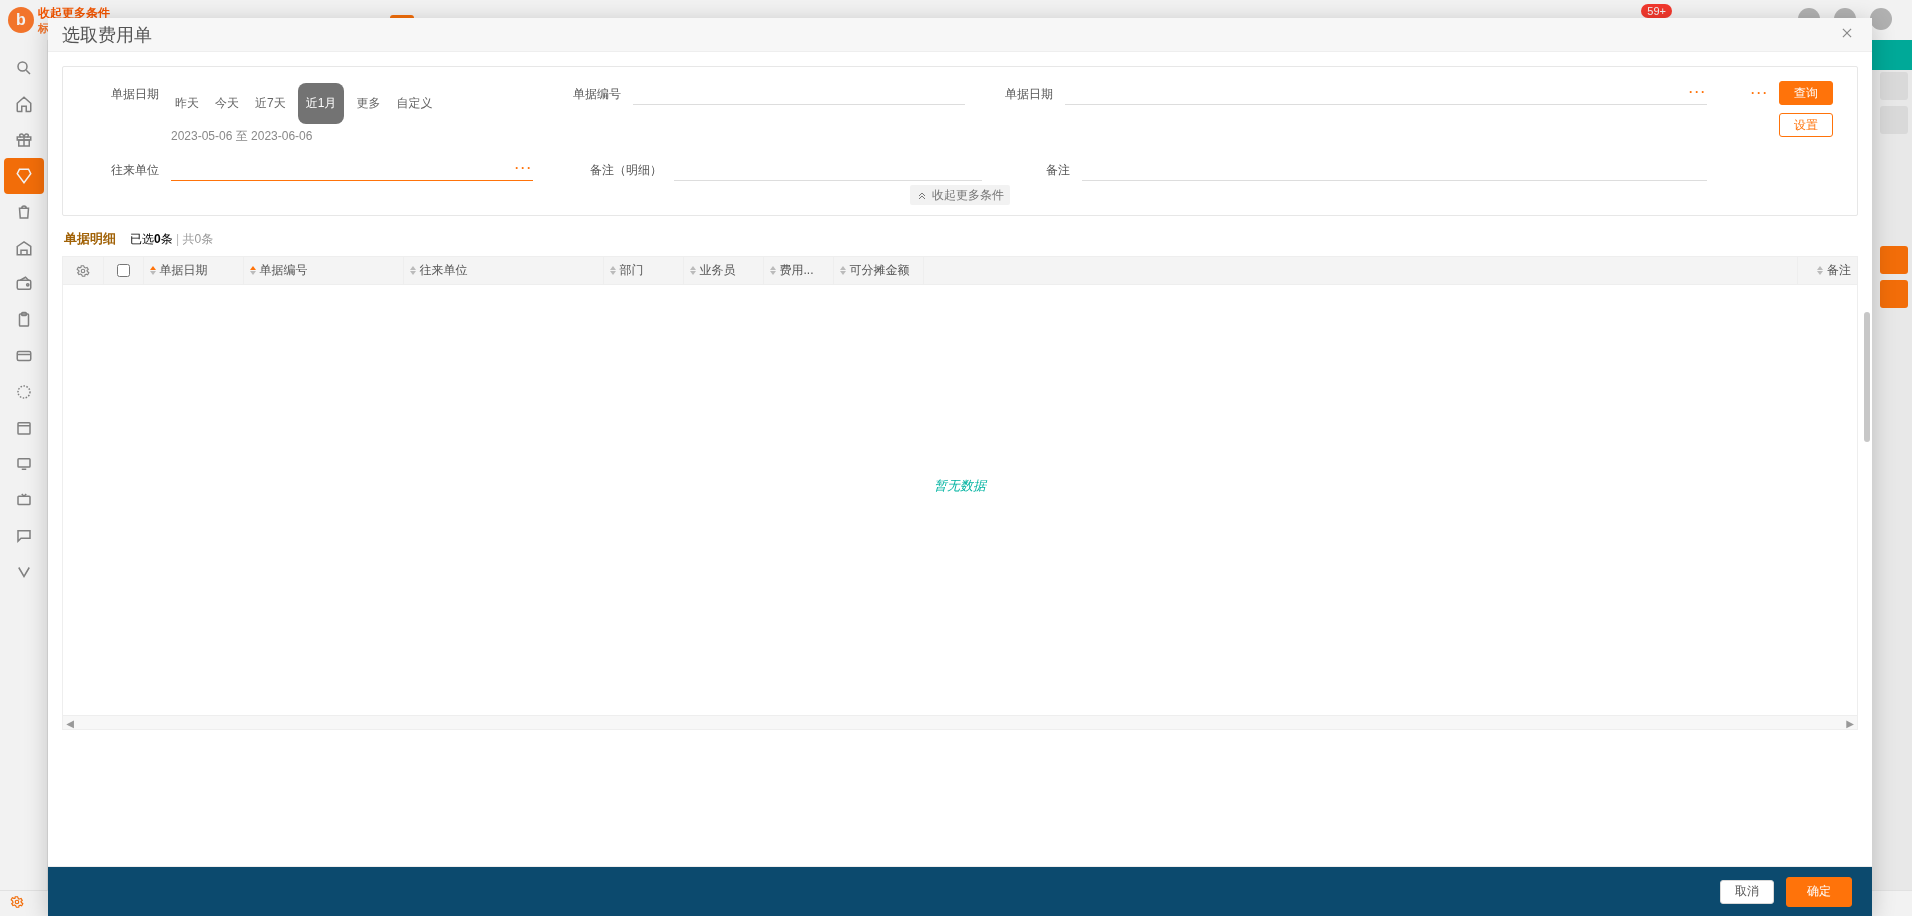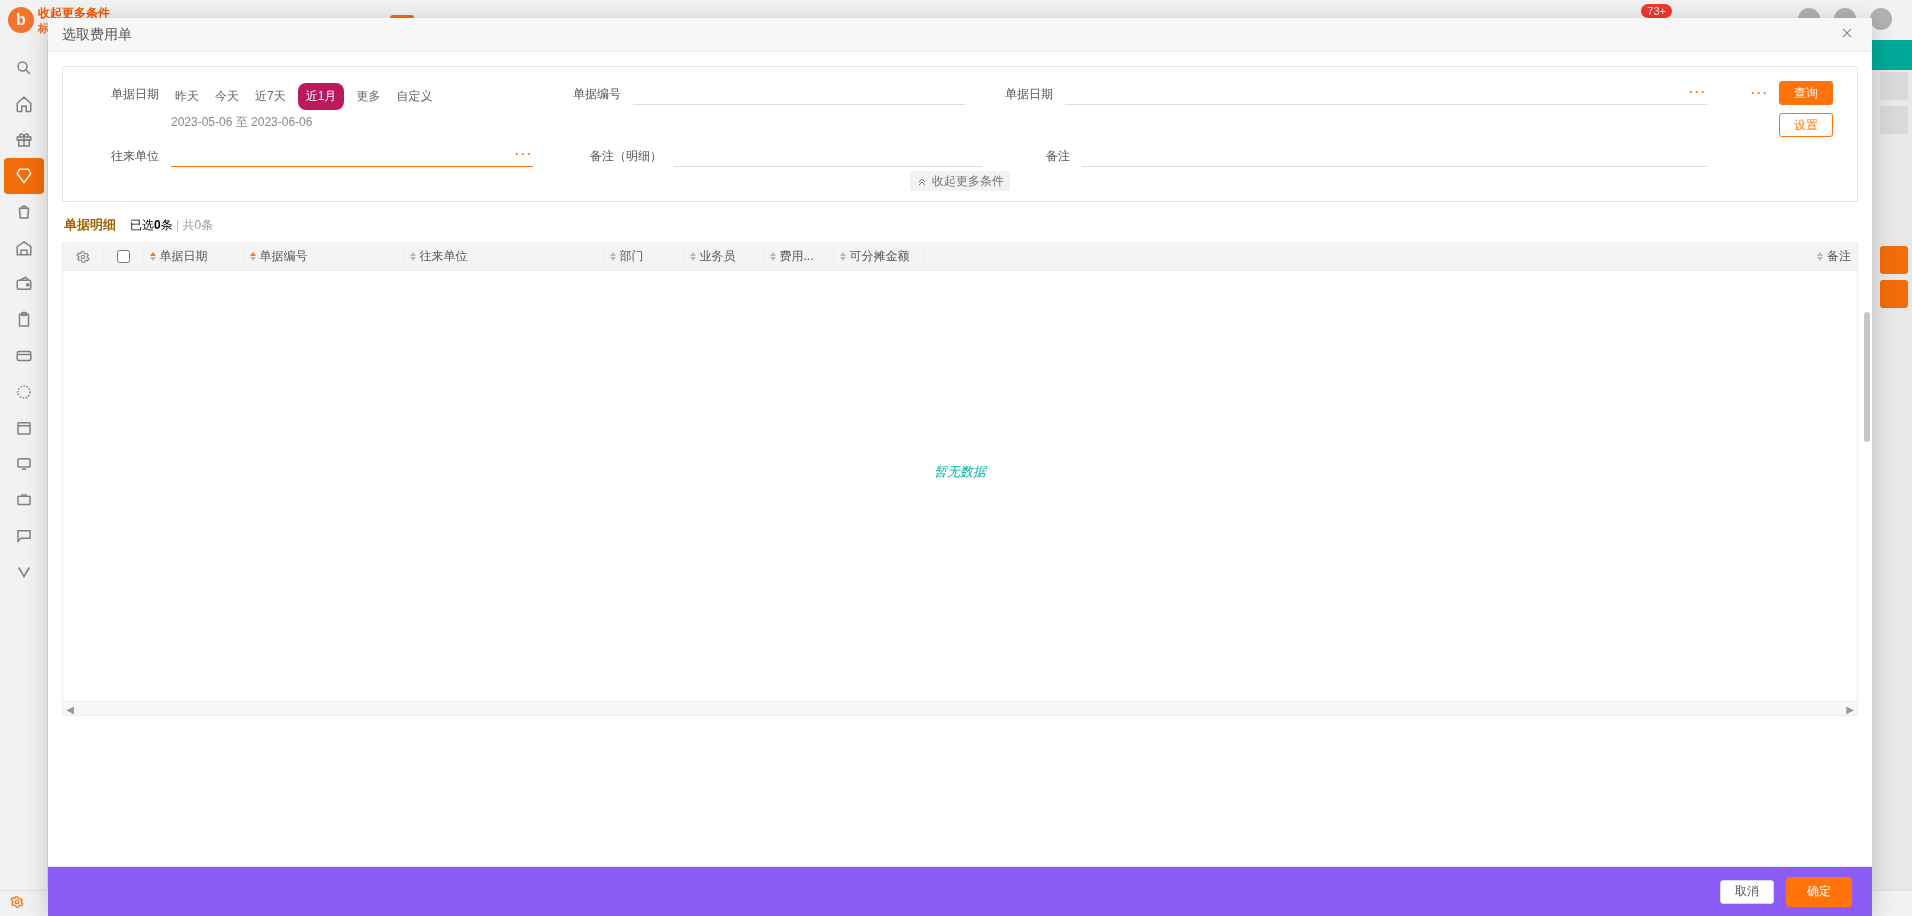--- a/index.html
+++ b/index.html
@@ -26,35 +26,35 @@
   .bg-right-rail .rr { width:28px; height:28px; background:#ff730a; border-radius:3px; }
   .bg-right-rail .rr.gray { background:#e5e5e5; }
 
   .bg-footer { position:absolute; bottom:0; left:0; right:0; height:26px; background:#fff; border-top:1px solid #eee; display:flex; align-items:center; padding-left:10px; }
   .bg-footer .gear { color:#ff730a; }
 
   
   .overlay { position:absolute; inset:0; background:rgba(0,0,0,0.05); }
   .modal { position:absolute; top:18px; left:48px; right:40px; bottom:0; background:#fff; border-radius:3px 3px 0 0; box-shadow:0 4px 24px rgba(0,0,0,0.2); display:flex; flex-direction:column; }
   .modal-header { height:34px; background:#f7f7f7; display:flex; align-items:center; padding:0 14px; border-bottom:1px solid #eee; }
-  .modal-title { font-size:14px; color:#555; }
+  .modal-title { font-size:18px; color:#555; }
   .modal-close { margin-left:auto; width:22px; height:22px; display:flex; align-items:center; justify-content:center; color:#888; cursor:pointer; }
 
   .modal-body { flex:1 1 auto; overflow:auto; padding:14px 14px 0 14px; position:relative; }
 
   
   .filter-panel { border:1px solid #e7e7e7; border-radius:2px; padding:16px 40px 10px 40px; position:relative; }
   .filter-row { display:flex; align-items:flex-start; gap:32px; margin-bottom:14px; }
   .filter-cell { display:flex; align-items:flex-start; min-width:0; }
   .filter-cell .lbl { width:56px; text-align:right; color:#555; padding-top:3px; flex:0 0 56px; }
   .filter-cell .ctl { flex:1 1 auto; margin-left:12px; }
 
   .date-tabs { display:flex; align-items:center; gap:8px; flex-wrap:wrap; }
   .date-tab { color:#666; cursor:pointer; padding:1px 4px; }
-  .date-tab.active { background:#be185d; color:#fff; border-radius:8px; padding:5px 8px; }
+  .date-tab.active { background:#737373; color:#fff; border-radius:8px; padding:12px 8px; }
   .date-range { color:#888; margin-top:4px; }
 
   .underline-input { border:none; border-bottom:1px solid #ddd; width:100%; height:22px; outline:none; font-size:12px; background:transparent; }
   .underline-input.active { border-bottom-color:#ff730a; }
   .input-wrap { position:relative; }
   .input-more { position:absolute; right:0; top:2px; color:#ff730a; letter-spacing:2px; cursor:pointer; font-weight:bold; }
 
   .filter-actions { position:absolute; right:24px; top:14px; display:flex; flex-direction:column; gap:8px; align-items:flex-end; }
   .filter-actions-row1 { display:flex; align-items:center; gap:10px; }
   .more-dots { color:#ff730a; font-weight:bold; letter-spacing:2px; cursor:pointer; }
@@ -88,38 +88,38 @@
   .gear-cell svg { width:14px; height:14px; vertical-align:middle; color:#888; }
   .chk { width:13px; height:13px; }
   .no-data { position:absolute; top:50%; left:50%; transform:translate(-50%,-50%); color:#00b3a1; font-size:13px;font-style:italic; }
 
   
   .hscroll-track { height:14px; background:#f7f7f7; border:1px solid #eee; border-top:none; position:relative; }
   .hscroll-track .arrow { position:absolute; top:0; width:14px; height:14px; display:flex; align-items:center; justify-content:center; color:#999; font-size:10px; }
   .hscroll-track .arrow.l { left:0; }
   .hscroll-track .arrow.r { right:0; }
 
-  .modal-footer { height:50px; border-top:1px solid #eee; display:flex; align-items:center; justify-content:flex-end; padding:0 20px; gap:12px; background:#8b5cf6; }
+  .modal-footer { height:50px; border-top:1px solid #eee; display:flex; align-items:center; justify-content:flex-end; padding:0 20px; gap:12px; background:#0c4a6e; }
 
   
   .vscroll-hint { position:absolute; right:2px; top:260px; width:6px; height:130px; background:#c7c7c7; border-radius:3px; }
 </style>
 </head>
 <body>
 
 <div class="bg-topbar">
   <div class="bg-logo">
     <span class="bg-logo-mark">b</span>
     <span>
       <div>收起更多条件</div>
       <div class="bg-logo-sub">标准版</div>
     </span>
   </div>
   <button class="bg-btn-orange" style="margin-left:260px"></button>
-  <span class="bg-badge">73+</span>
+  <span class="bg-badge">59+</span>
   <div class="bg-right-icons">
     <span class="ico"></span>
     <span class="ico"></span>
     <span class="ico"></span>
   </div>
 </div>
 
 <div class="bg-titlebar"></div>
 
 <div class="bg-sidebar">

